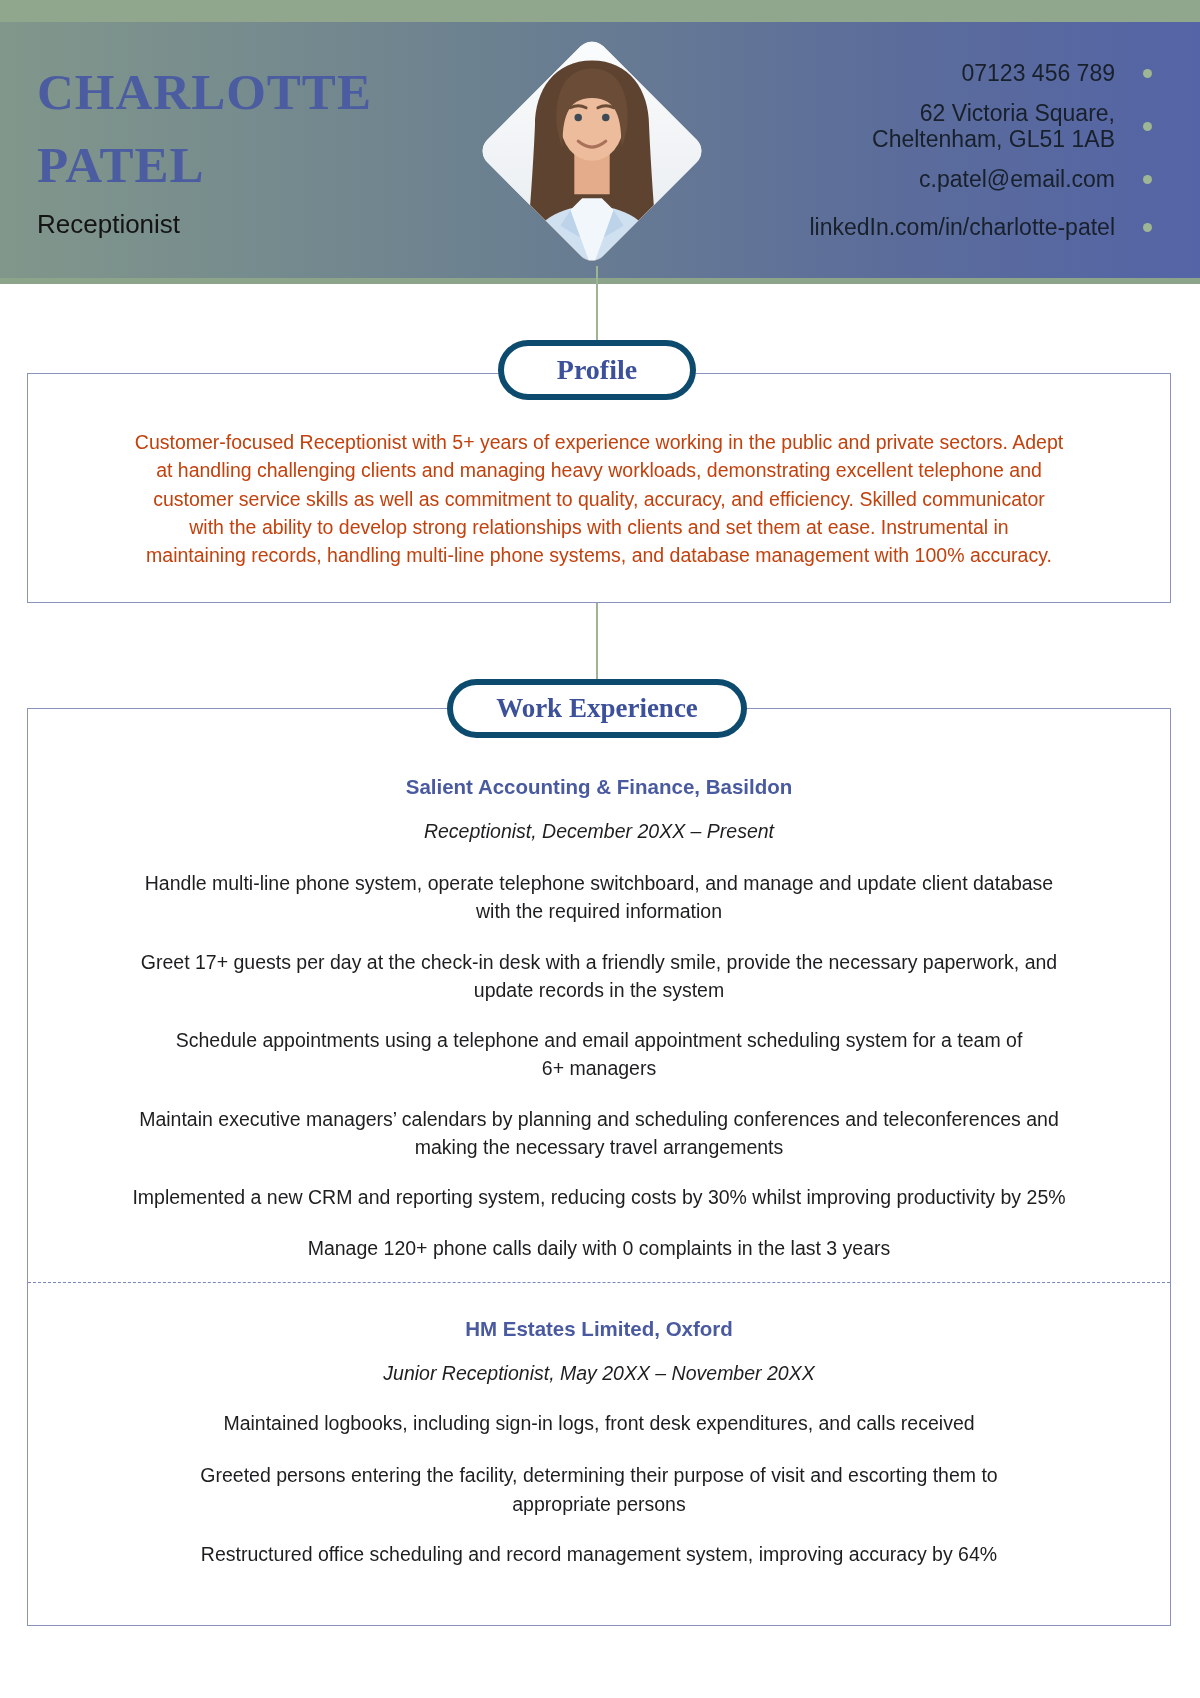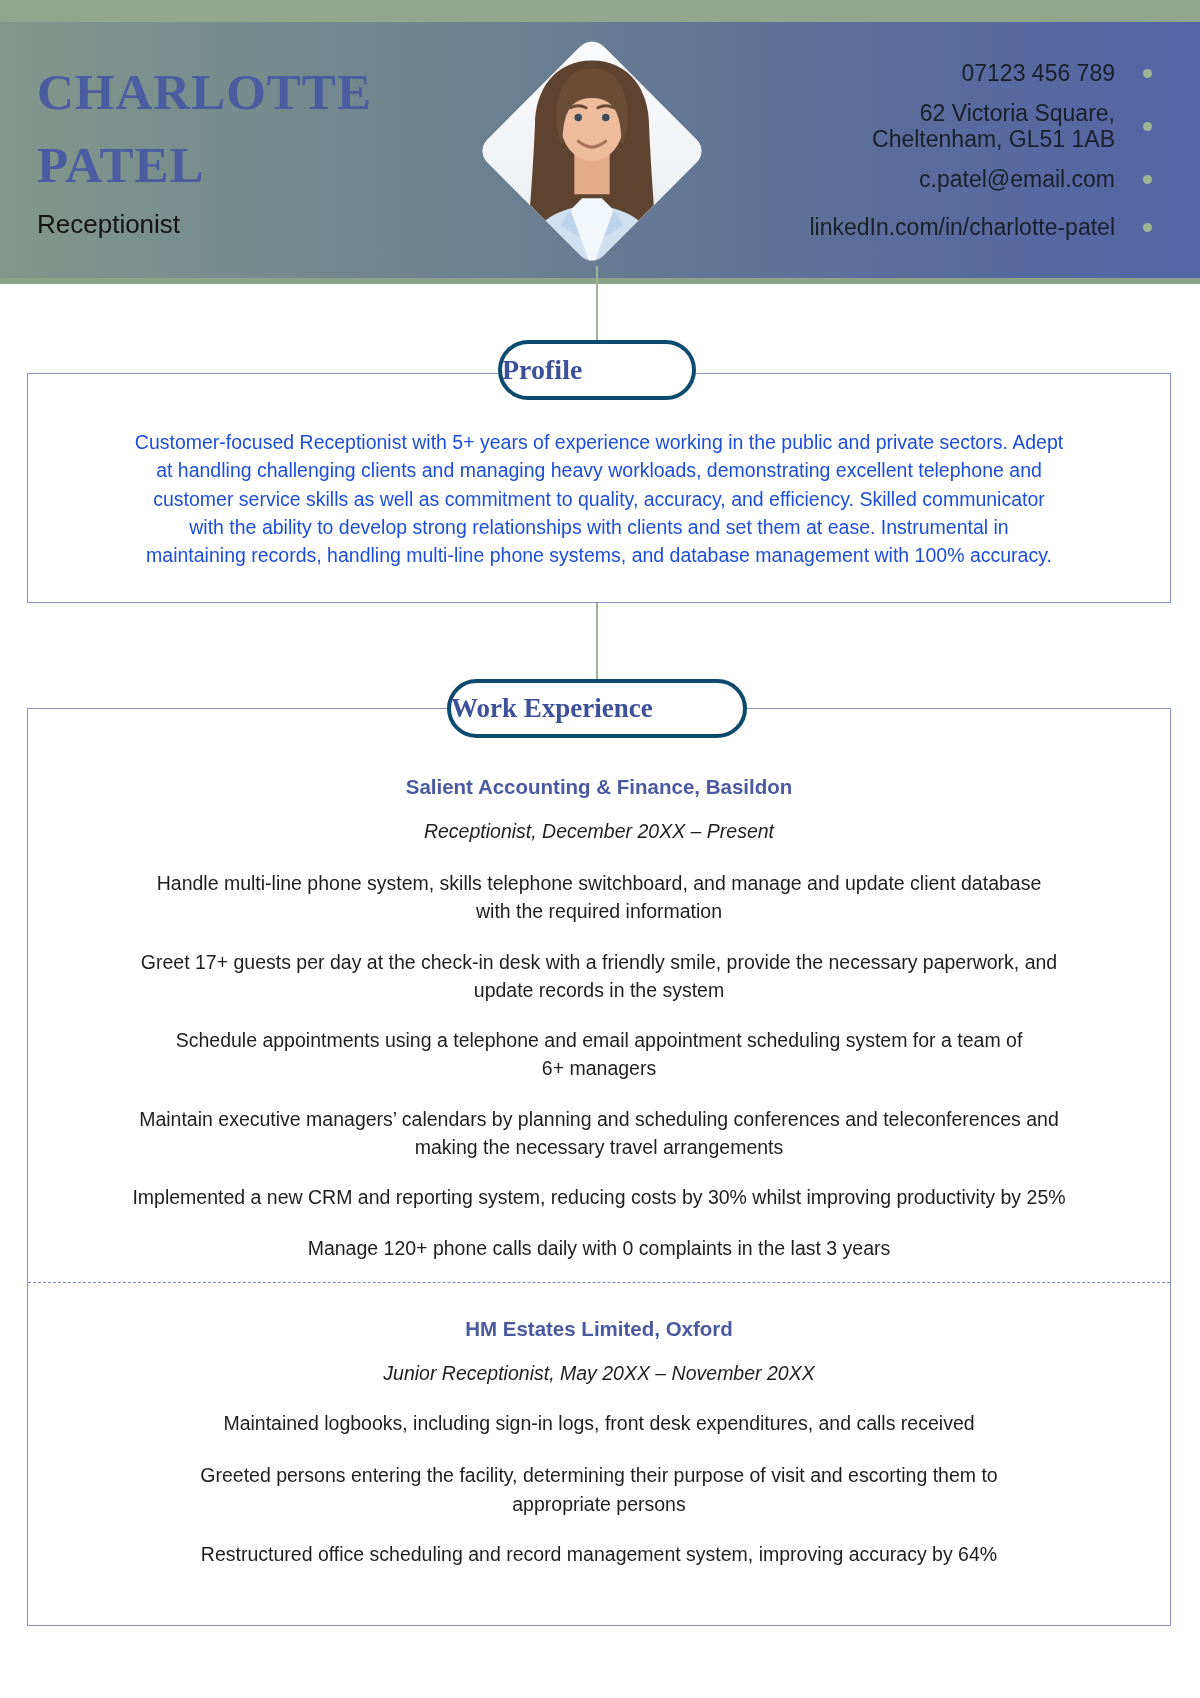--- a/index.html
+++ b/index.html
@@ -30,34 +30,34 @@
       background:#ffffff; border-radius:16px; transform:rotate(45deg); overflow:hidden; z-index:3; }
   .photo-inner { position:absolute; left:-36px; top:-36px; width:236px; height:236px; transform:rotate(-45deg); }
   .photo-inner svg { width:100%; height:100%; display:block; }
 
   
   .connector { position:absolute; left:596px; width:2px; background:#9cb394; z-index:4; }
   .connector.c1 { top:266px; height:76px; }
   .connector.c2 { top:603px; height:77px; }
 
   
-  .section-pill { position:absolute; background:#ffffff; border:4px solid #0c4a6e; border-radius:31px;
-      display:flex; align-items:center; justify-content:flex-start; z-index:5; }
+  .section-pill { position:absolute; background:#ffffff; border:6px solid #0c4a6e; border-radius:31px;
+      display:flex; align-items:center; justify-content:center; z-index:5; }
   .pill-profile { left:498px; top:340px; width:198px; height:60px; }
   .pill-work { left:447px; top:679px; width:300px; height:59px; }
   .section-title { font-family:"Liberation Serif", serif; font-weight:bold; font-size:28px; color:#3d519b; }
   .pill-work .section-title { font-size:27px; }
 
   
   .section-box { position:absolute; left:27px; width:1144px; border:1.5px solid #8a93be; background:#ffffff; }
   .profile-box { top:373px; height:230px; }
   .work-box { top:708px; height:918px; }
 
   .profile-text { margin-top:54px; padding:0 40px; text-align:center; font-size:19.5px;
-      line-height:28.3px; color:#1d4ed8; white-space:pre-line; }
+      line-height:28.3px; color:#c2410c; white-space:pre-line; }
 
   .we-content { padding-top:64px; text-align:center; }
   .job-company { font-weight:bold; font-size:20.5px; line-height:28px; color:#4a5aa0; }
   .job-dates { margin-top:16px; font-style:italic; font-size:19.5px; line-height:28px; color:#1e1e20; }
   .job-bullet { margin-top:22px; padding:0 30px; font-size:19.5px; line-height:28.3px;
       color:#1e1e20; white-space:pre-line; }
   .job-bullet.first { margin-top:24px; }
   .jobs-divider { margin-top:20px; width:100%; height:0; border-top:1.5px dashed #7b86c0; }
   .job2-company { margin-top:32px; }
 </style>
@@ -144,21 +144,21 @@
 <div class="section-pill pill-profile">
   <span class="section-title">Profile</span>
 </div>
 
 <div class="section-box work-box">
   <div class="we-content">
 
     <div>
       <div class="job-company">Salient Accounting &amp; Finance, Basildon</div>
       <div class="job-dates">Receptionist, December 20XX – Present</div>
-      <p class="job-bullet first">Handle multi-line phone system, skills telephone switchboard, and manage and update client database
+      <p class="job-bullet first">Handle multi-line phone system, operate telephone switchboard, and manage and update client database
 with the required information</p>
       <p class="job-bullet">Greet 17+ guests per day at the check-in desk with a friendly smile, provide the necessary paperwork, and
 update records in the system</p>
       <p class="job-bullet">Schedule appointments using a telephone and email appointment scheduling system for a team of
 6+ managers</p>
       <p class="job-bullet">Maintain executive managers’ calendars by planning and scheduling conferences and teleconferences and
 making the necessary travel arrangements</p>
       <p class="job-bullet">Implemented a new CRM and reporting system, reducing costs by 30% whilst improving productivity by 25%</p>
       <p class="job-bullet">Manage 120+ phone calls daily with 0 complaints in the last 3 years</p>
     </div>

